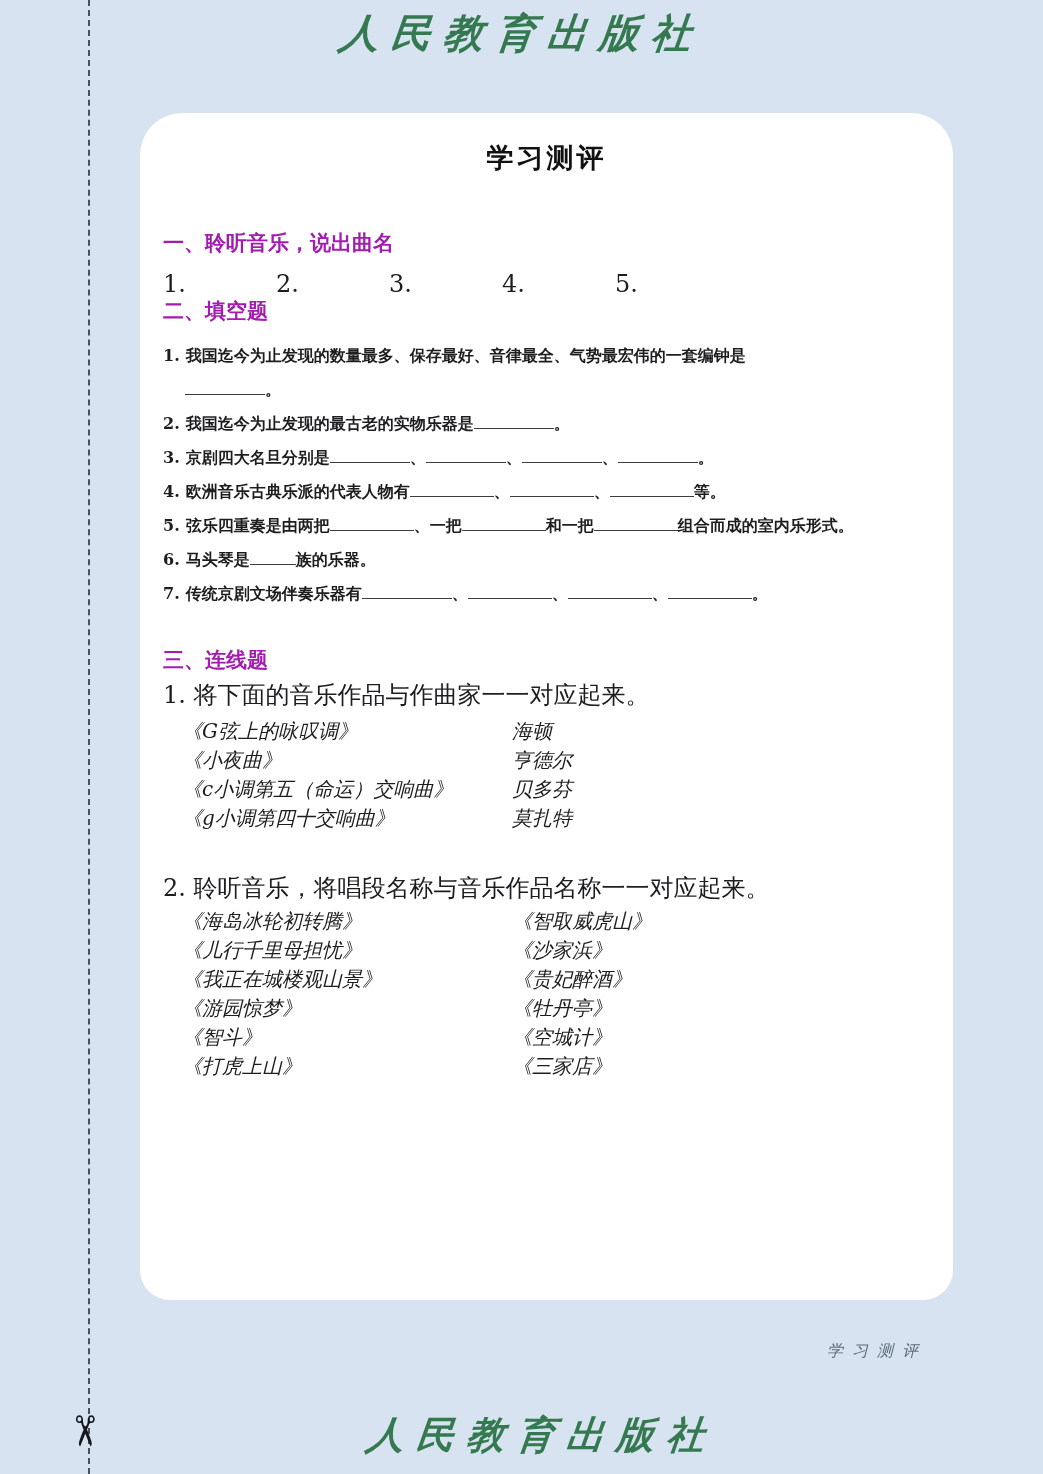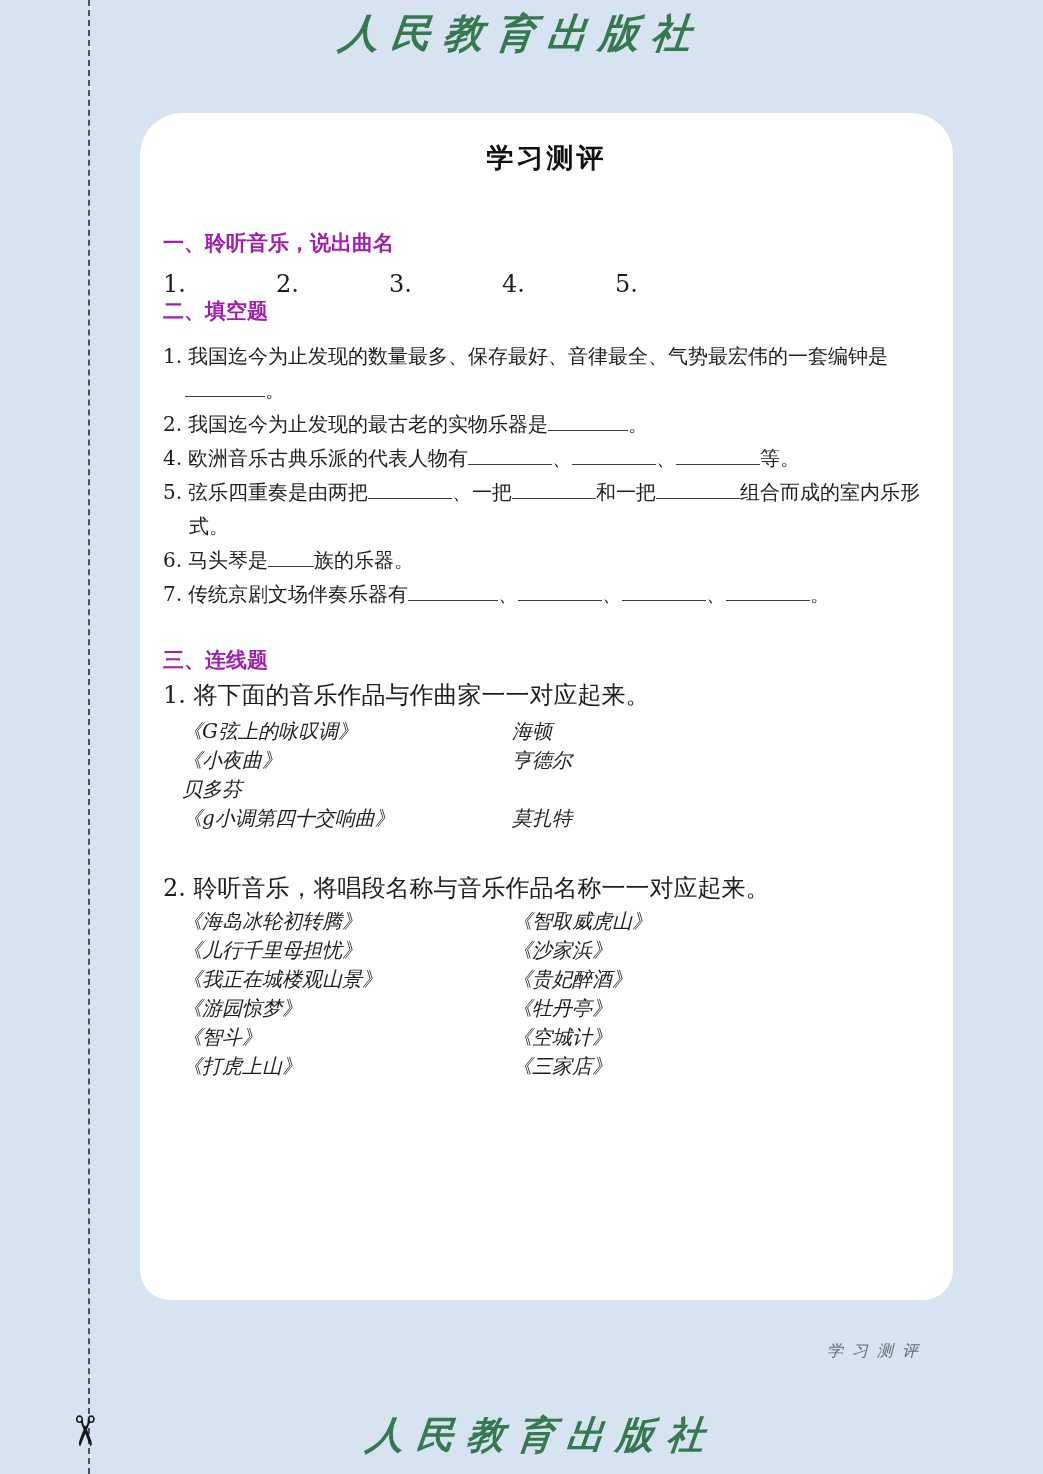--- a/index.html
+++ b/index.html
@@ -52,22 +52,22 @@
     font-size:21px;font-weight:bold;line-height:26px;color:#a21caf;
     font-family:"Liberation Sans","DejaVu Sans",sans-serif;
   }
   .h1x{margin-top:55px;}
   .h2x{}
   .h3x{margin-top:36px;}
   .num-row{margin-top:14px;font-size:24px;line-height:28px;}
   .num-row span{display:inline-block;width:113px;}
   .questions{margin-top:15px;}
   .q{
-    font-size:20px;line-height:34px;
-    padding-left:26px;text-indent:-26px;
+    font-size:16px;line-height:34px;
+    padding-left:26px;text-indent:-26px;font-weight:bold;
   }
   .q .qnum{margin-right:6px;}
   .q2line{padding-left:22px;text-indent:0;}
   .blank{
     display:inline-block;height:0.95em;
     border-bottom:1.6px solid #3c3c3c;
     vertical-align:baseline;
   }
   .w80{width:80px;}
   .w84{width:84px;}
@@ -110,20 +110,21 @@
     </div>
 
     <div class="sec-heading h2x">二、填空题</div>
     <div class="questions">
 
       <div class="q"><span class="qnum">1.</span><span>我国迄今为止发现的数量最多、保存最好、音律最全、气势最宏伟的一套编钟是</span></div>
       <div class="q q2line"><span class="blank w80"></span><span>。</span></div>
 
       <div class="q"><span class="qnum">2.</span><span>我国迄今为止发现的最古老的实物乐器是</span><span class="blank w80"></span><span>。</span></div>
 
+      <div class="q"><span class="qnum">3.</span><span>京剧四大名旦分别是</span><span class="blank w80"></span><span>、</span><span class="blank w80"></span><span>、</span><span class="blank w80"></span><span>、</span><span class="blank w80"></span><span>。</span></div>
 
       <div class="q"><span class="qnum">4.</span><span>欧洲音乐古典乐派的代表人物有</span><span class="blank w84"></span><span>、</span><span class="blank w84"></span><span>、</span><span class="blank w84"></span><span>等。</span></div>
 
       <div class="q"><span class="qnum">5.</span><span>弦乐四重奏是由两把</span><span class="blank w84"></span><span>、一把</span><span class="blank w84"></span><span>和一把</span><span class="blank w84"></span><span>组合而成的室内乐形式。</span></div>
 
       <div class="q"><span class="qnum">6.</span><span>马头琴是</span><span class="blank w46"></span><span>族的乐器。</span></div>
 
       <div class="q"><span class="qnum">7.</span><span>传统京剧文场伴奏乐器有</span><span class="blank w90"></span><span>、</span><span class="blank w84"></span><span>、</span><span class="blank w84"></span><span>、</span><span class="blank w84"></span><span>。</span></div>
 
     </div>
@@ -134,20 +135,21 @@
     <div class="match-list">
       <div class="match-row">
           <span class="left kai">《G弦上的咏叹调》</span>
           <span class="kai">海顿</span>
         </div>
       <div class="match-row">
           <span class="left kai">《小夜曲》</span>
           <span class="kai">亨德尔</span>
         </div>
       <div class="match-row">
+          <span class="left kai">《c小调第五（命运）交响曲》</span>
           <span class="kai">贝多芬</span>
         </div>
       <div class="match-row">
           <span class="left kai">《g小调第四十交响曲》</span>
           <span class="kai">莫扎特</span>
         </div>
     </div>
 
     <div class="intro i2">2. 聆听音乐，将唱段名称与音乐作品名称一一对应起来。</div>
     <div class="match-list m2">

